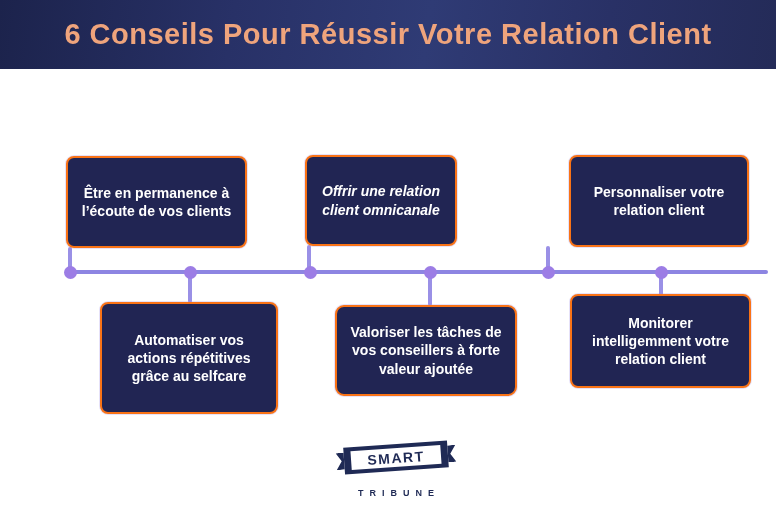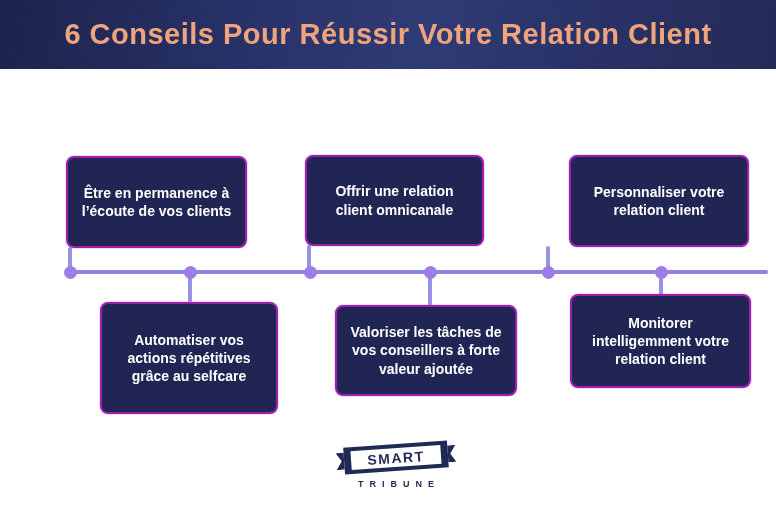--- a/index.html
+++ b/index.html
@@ -22,21 +22,21 @@
     font-size:29px;
     font-weight:800;
     letter-spacing:0.5px;
     text-align:center;
   }
 
   
   .tip-box {
     position:absolute;
     background:#212553;
-    border:2px solid #a21caf;
+    border:2px solid #f97316;
     border-radius:8px;
     display:flex; align-items:center; justify-content:center;
     padding:20px 10px;
     box-shadow:0 0 0 1px rgba(157,140,230,0.25);
   }
   .tip-label {
     color:#ffffff;
     font-size:14px;
     font-weight:bold;
     line-height:1.3;
@@ -76,21 +76,21 @@
     position:absolute; inset:0;
     background:#ffffff;
     border:solid #1f2a55;
     border-width:4px 7px;
     display:flex; align-items:center; justify-content:center;
   }
   .ribbon-band span {
     color:#1f2a55; font-size:14px; font-weight:800; letter-spacing:1.5px;
   }
   .logo-sub {
-    margin-top:8px;
+    margin-top:17px;
     color:#1f2a55; font-size:9px; font-weight:bold;
     letter-spacing:6px; text-indent:6px; text-align:left;
   }
 </style>
 </head>
 <body>
 
 <div class="header">
   <div class="header-title">6 Conseils Pour Réussir Votre Relation Client</div>
 </div>
@@ -108,31 +108,31 @@
 <div class="timeline-dot" style="left:64px;"></div>
 <div class="timeline-dot" style="left:184px;"></div>
 <div class="timeline-dot" style="left:304px;"></div>
 <div class="timeline-dot" style="left:424px;"></div>
 <div class="timeline-dot" style="left:542px;"></div>
 <div class="timeline-dot" style="left:655px;"></div>
 
 <div class="tip-box" style="left:66px;  top:156px; width:181px; height:92px;">
   <span class="tip-label">Être en permanence à l’écoute de vos clients</span>
 </div>
-<div class="tip-box" style="left:305px; top:155px; width:179px; height:91px;">
+<div class="tip-box" style="left:305px; top:155px; width:152px; height:91px;font-style:italic;">
   <span class="tip-label">Offrir une relation client omnicanale</span>
 </div>
 <div class="tip-box" style="left:569px; top:155px; width:180px; height:92px;">
   <span class="tip-label">Personnaliser votre relation client</span>
 </div>
 
 <div class="tip-box" style="left:100px; top:302px; width:178px; height:112px;">
   <span class="tip-label">Automatiser vos actions répétitives grâce au selfcare</span>
 </div>
-<div class="tip-box" style="left:335px; top:305px; width:182px; height:91px;">
+<div class="tip-box" style="left:335px; top:305px; width:182px; height:91px;border-radius:9px;">
   <span class="tip-label">Valoriser les tâches de vos conseillers à forte valeur ajoutée</span>
 </div>
 <div class="tip-box" style="left:570px; top:294px; width:181px; height:94px;">
   <span class="tip-label">Monitorer intelligemment votre relation client</span>
 </div>
 
 <div class="logo">
   <div class="ribbon">
     <div class="ribbon-tail left"></div>
     <div class="ribbon-tail right"></div>

